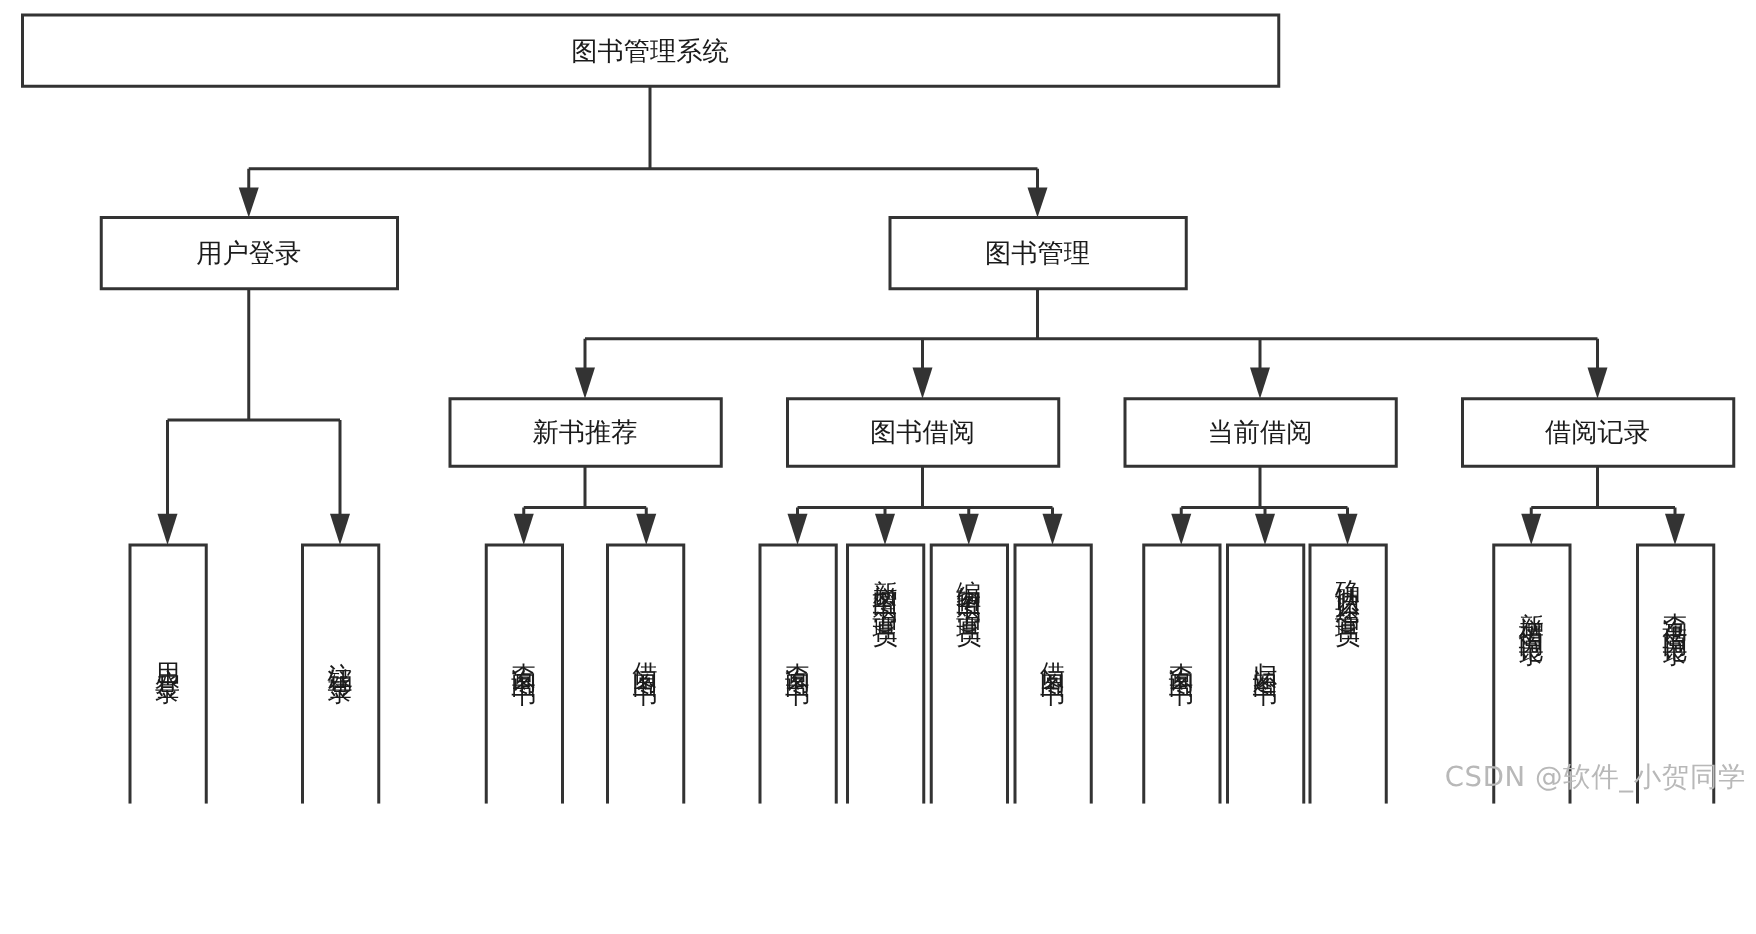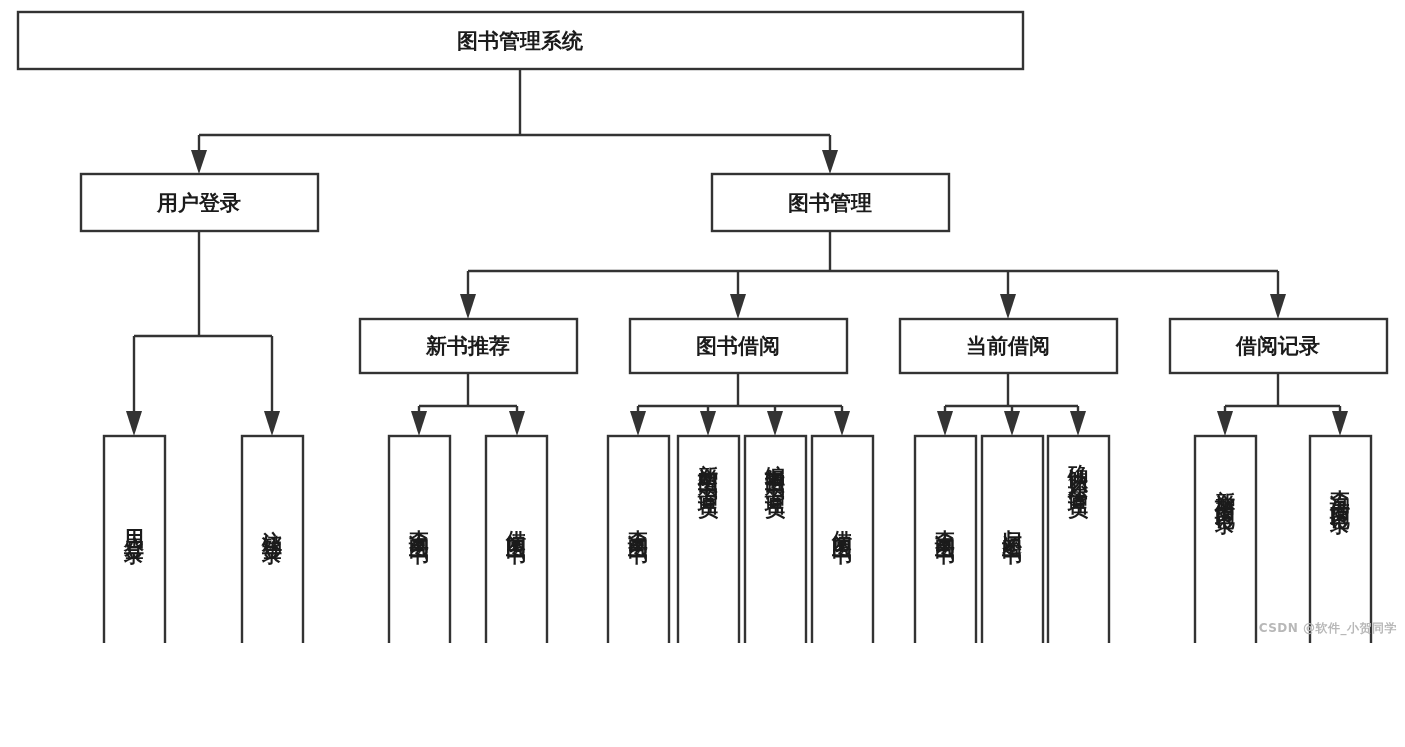--- a/index.html
+++ b/index.html
@@ -10,21 +10,20 @@
   }
   body {
     font-family: "DejaVu Sans", "Liberation Sans", sans-serif;
   }
   #diagram-root {
     position: relative;
     width: 1405px;
     height: 643px;
     background: #ffffff;
     overflow: hidden;
-    font-weight: bold;
   }
   svg#flow-svg {
     position: absolute;
     left: 0;
     top: 0;
     width: 1405px;
     height: 747px;
     display: block;
   }
   .node-box {
@@ -65,21 +64,21 @@
     letter-spacing: 5px;
     color: #1b1b1b;
     white-space: nowrap;
     text-align: start;
   }
   #watermark {
     position: absolute;
     right: 8px;
     bottom: 6px;
     font-family: "DejaVu Sans", "Liberation Sans", sans-serif;
-    font-size: 12px;
+    font-size: 22px;
     color: #b8b8b8;
     letter-spacing: 0.5px;
     user-select: none;
     white-space: nowrap;
   }
 </style>
 </head>
 <body>
 
 <div id="diagram-root">

